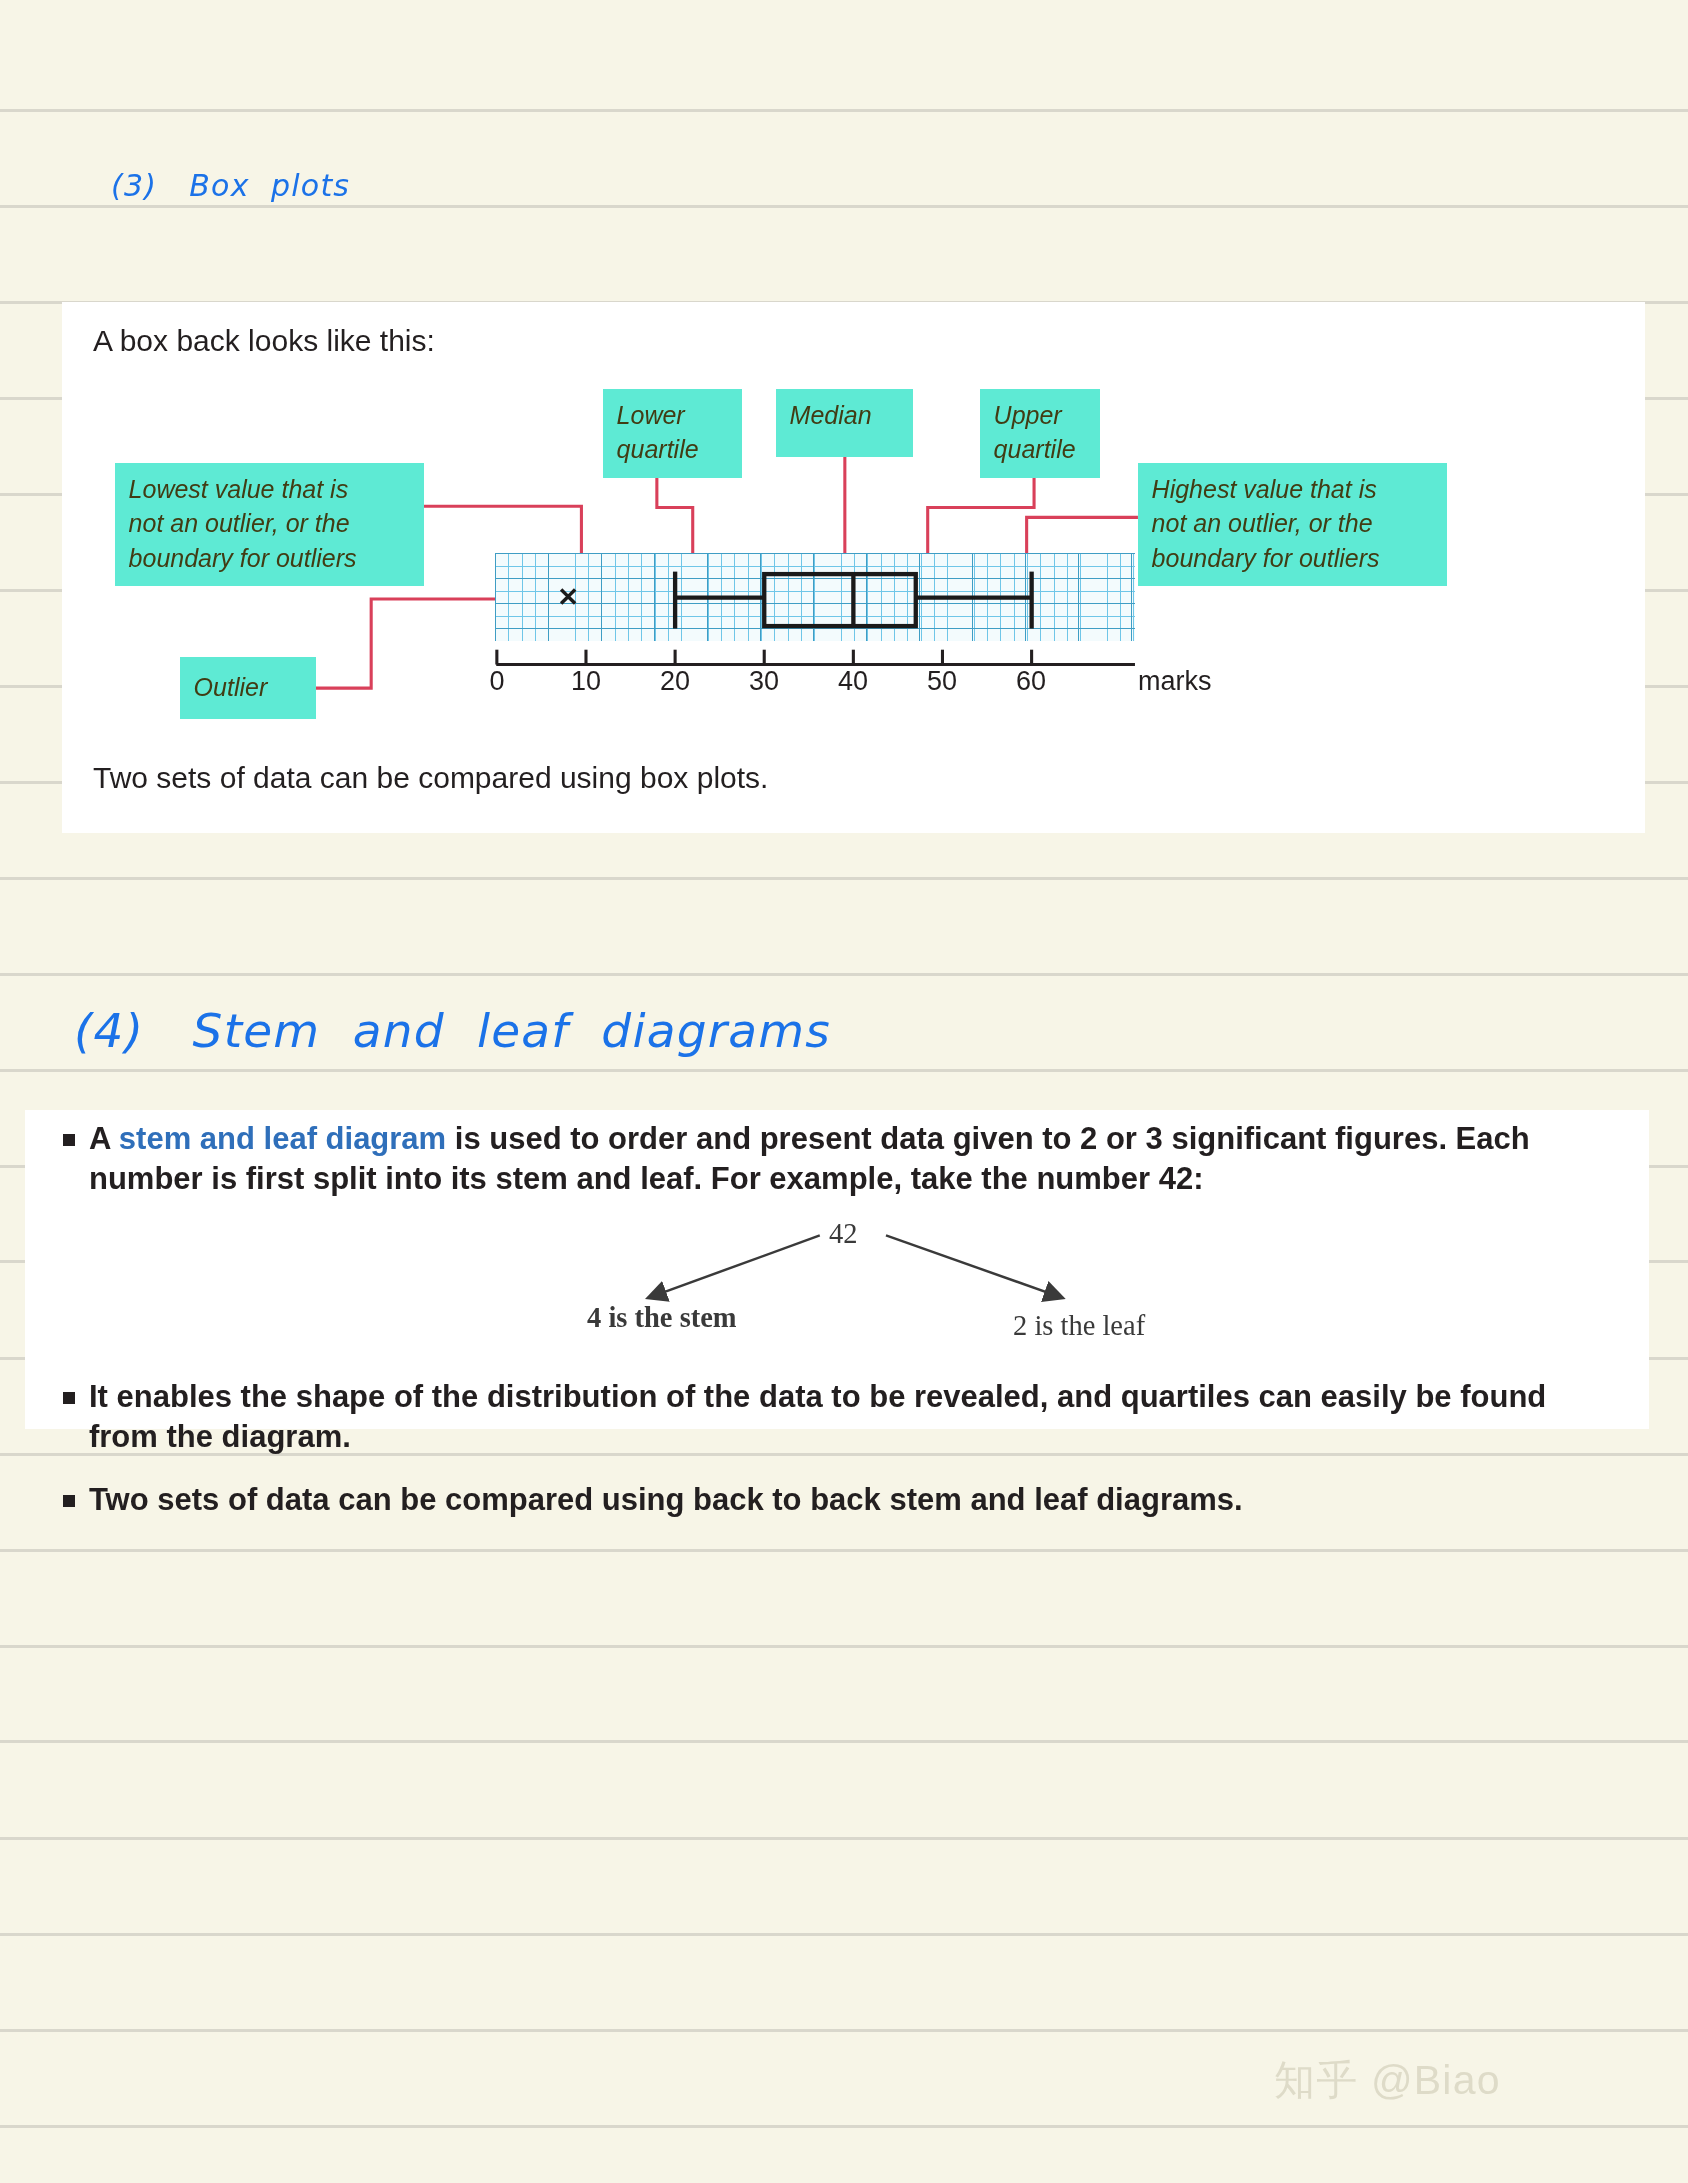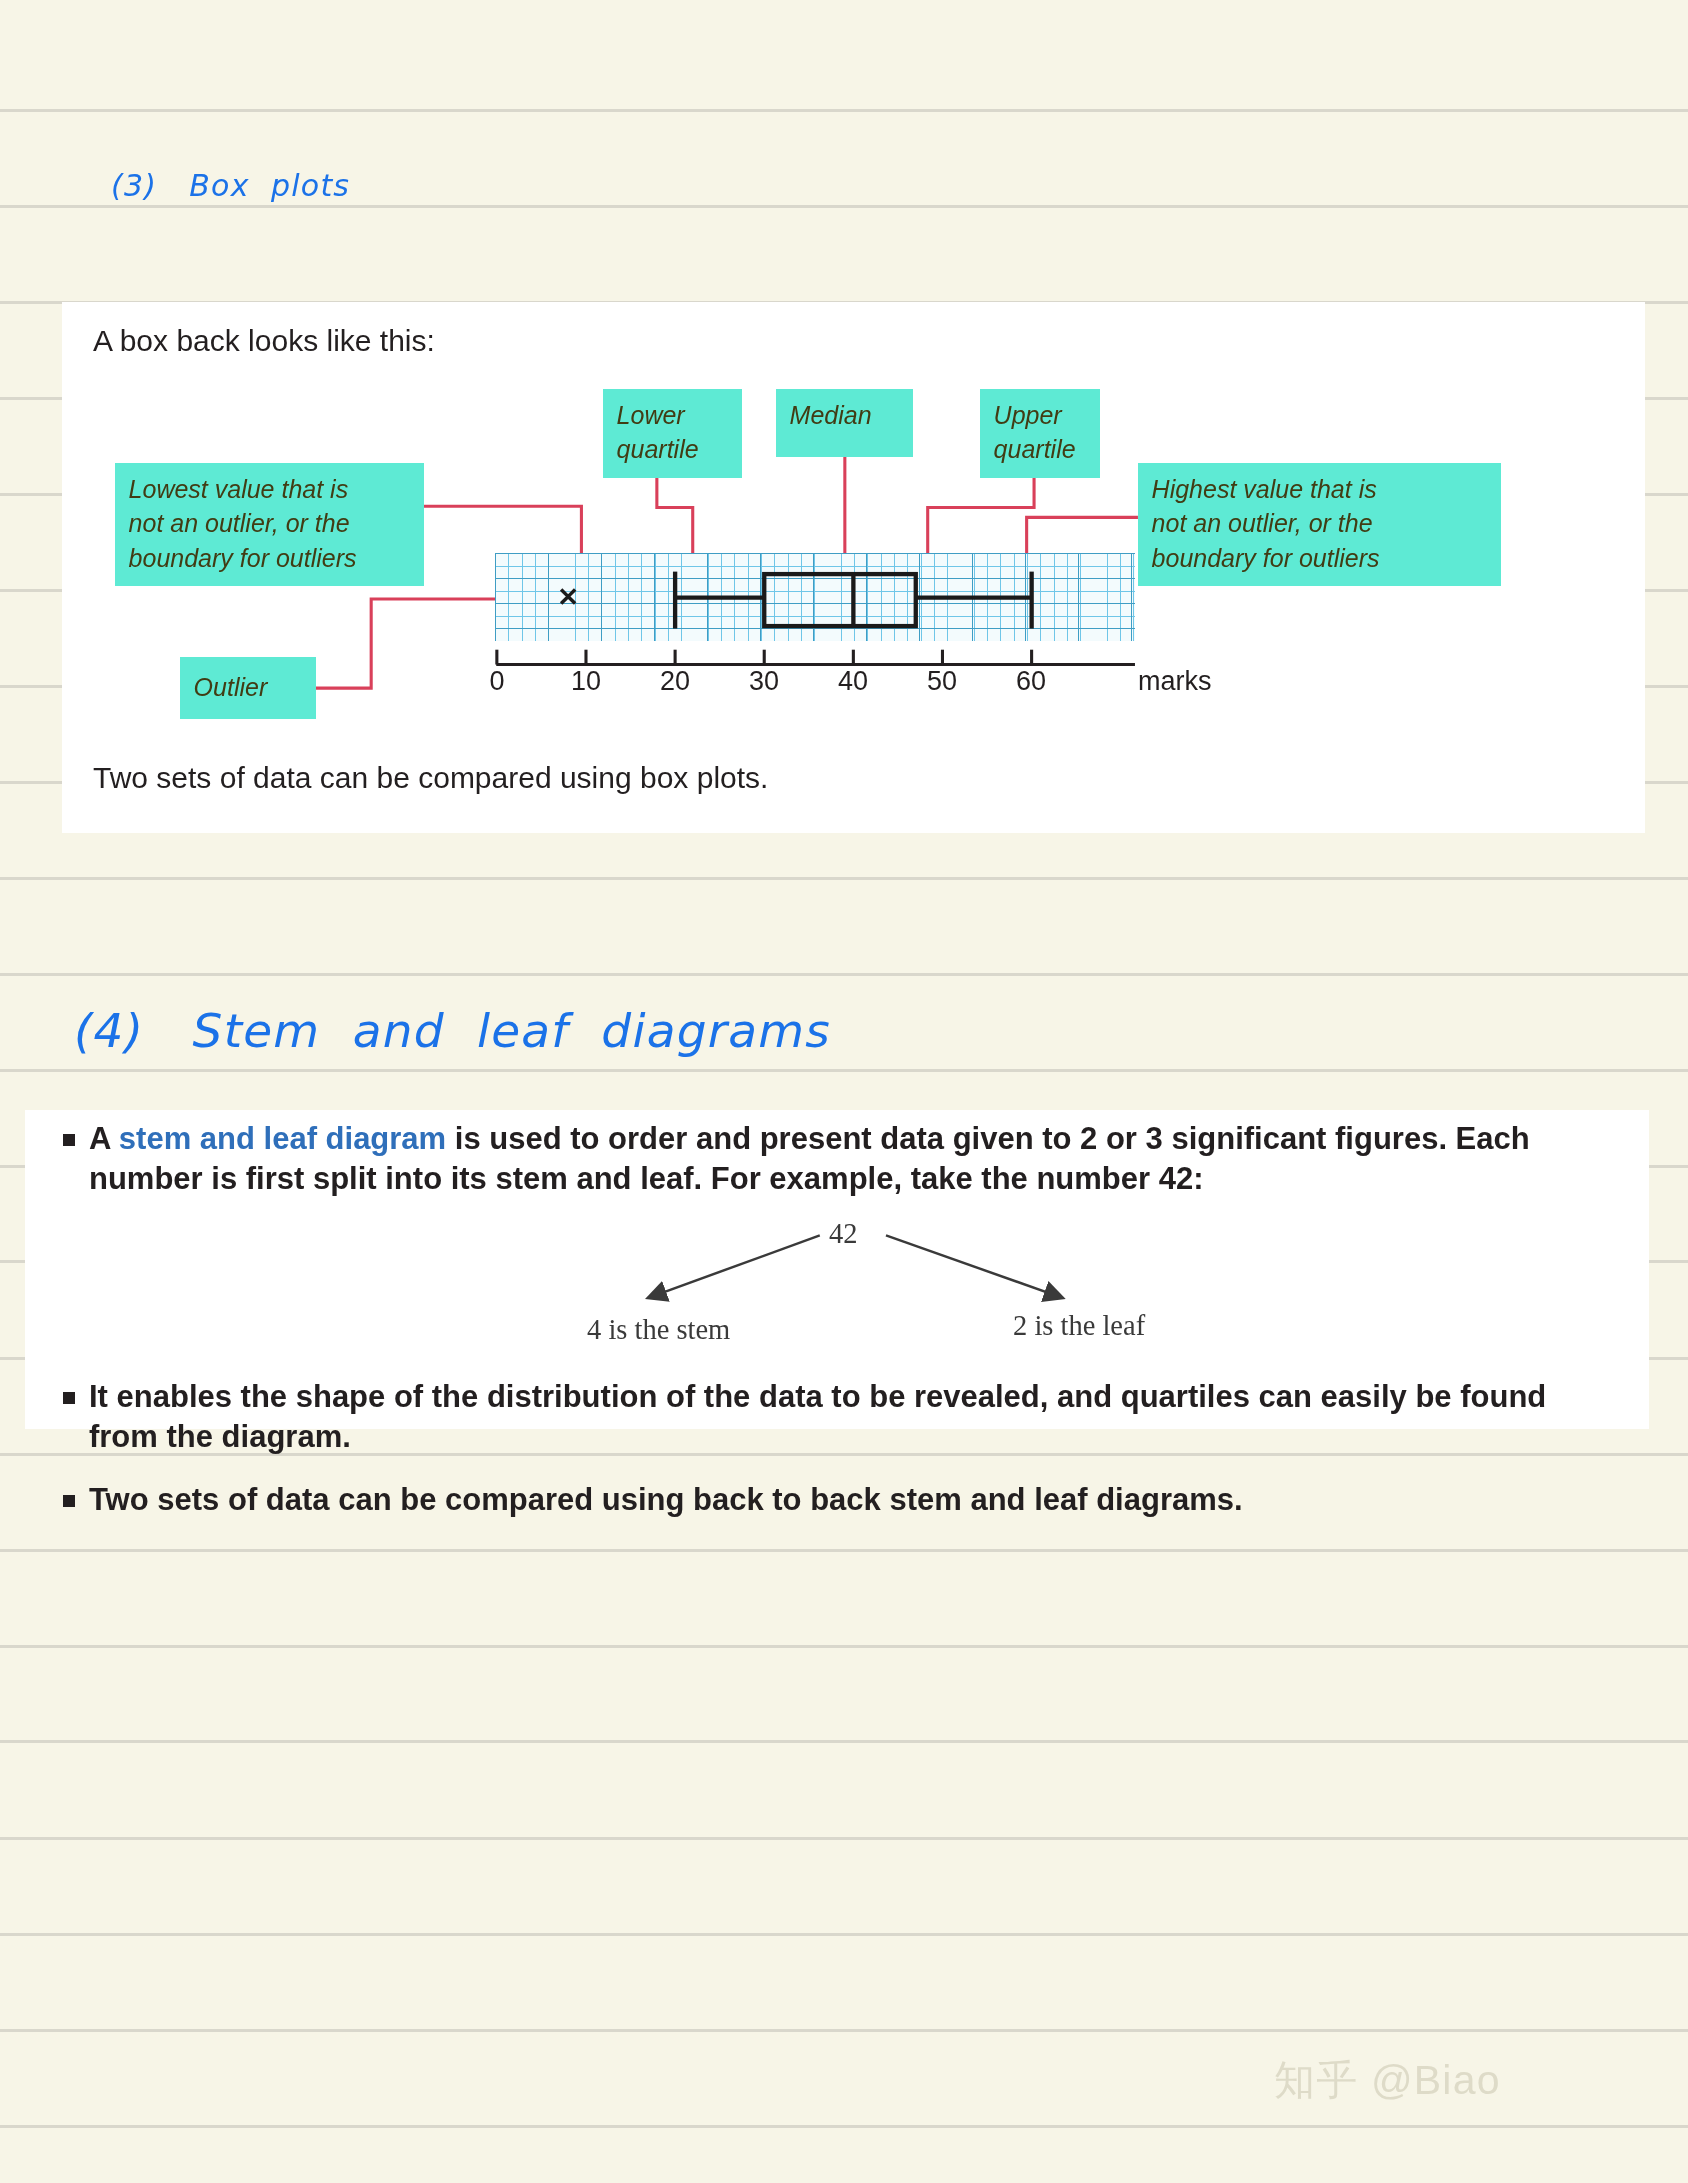--- a/index.html
+++ b/index.html
@@ -58,21 +58,21 @@
     line-height:1.38;
     padding:8.7px 13.6px 11px 13.6px;
     box-sizing:border-box;
     white-space:pre-line;
     font-style:italic;
   }
   #callout-lower   { left:541px;  top:87px; width:139px; }
   #callout-median  { left:714px; top:87px; width:137px; height:68px; }
   #callout-upper   { left:918px; top:87px; width:120px; }
   #callout-lowest  { left:53px;   top:161px; width:309px; }
-  #callout-highest { left:1076px; top:161px; width:363px; }
+  #callout-highest { left:1076px; top:161px; width:309px; }
   #callout-outlier { left:118px;  top:355px; width:136px; height:62px;
                      display:flex; align-items:center; }
 
   
   #connectors { position:absolute; left:0; top:0; width:1583px; height:531px; }
 
   
   #boxplot-chart {
     position:absolute; left:433px; top:251px; width:640px; height:88px;
   }
@@ -119,21 +119,21 @@
 
   
   #stemleaf-diagram {
     position:absolute; left:470px; top:108px; width:730px; height:124px;
   }
   .sl-text {
     position:absolute; font-family:"Liberation Serif", serif;
     font-size:28.5px; color:#3a3a3a; white-space:nowrap;
   }
   #sl-number { left:334px; top:0px; }
-  #sl-stem   { left:92px; top:96px; }
+  #sl-stem   { left:92px; top:84px;font-weight:bold; }
   #sl-leaf   { left:518px; top:92px; }
 
   
   #watermark {
     position:absolute; left:1274px; top:2053px;
     font-size:41px; color:#dedbc8;
     letter-spacing:1.2px; white-space:nowrap;
     font-family:Liberation Sans, sans-serif;
   }
 </style>

